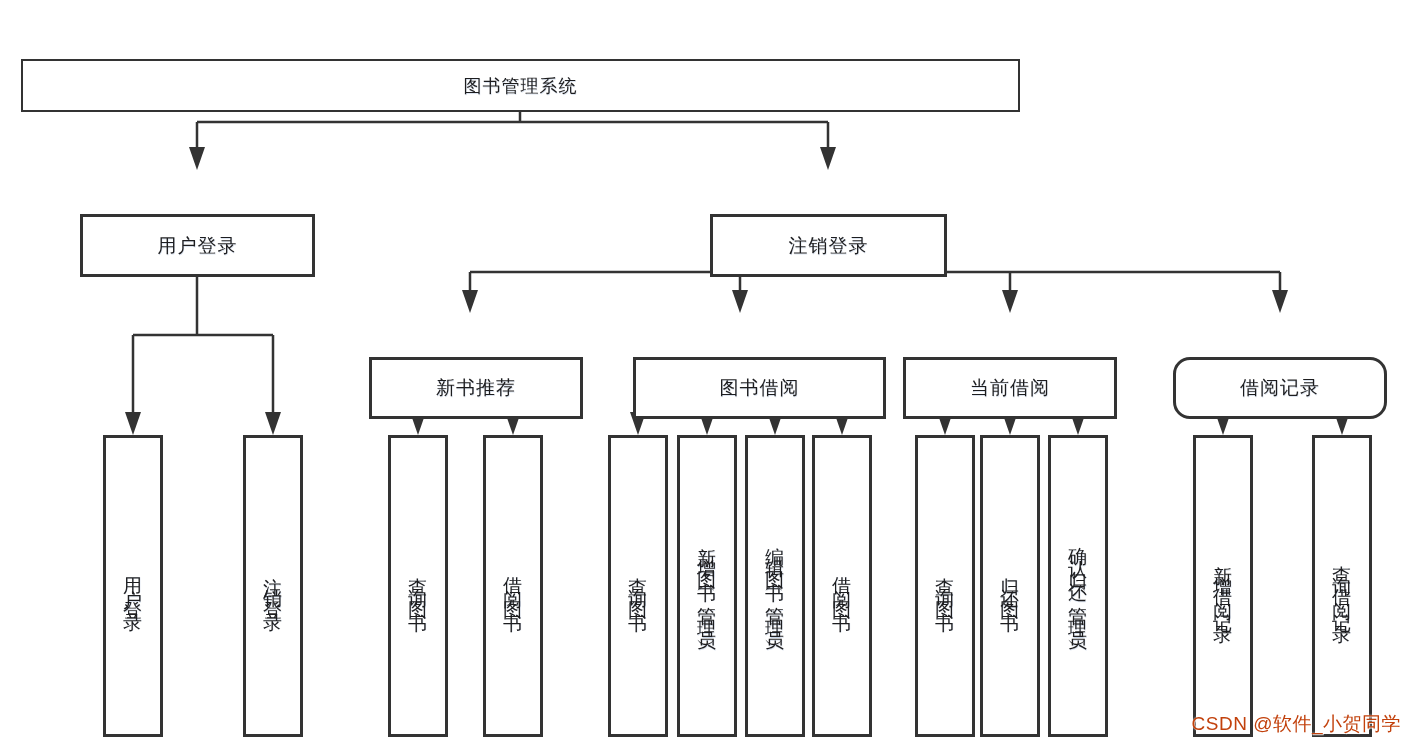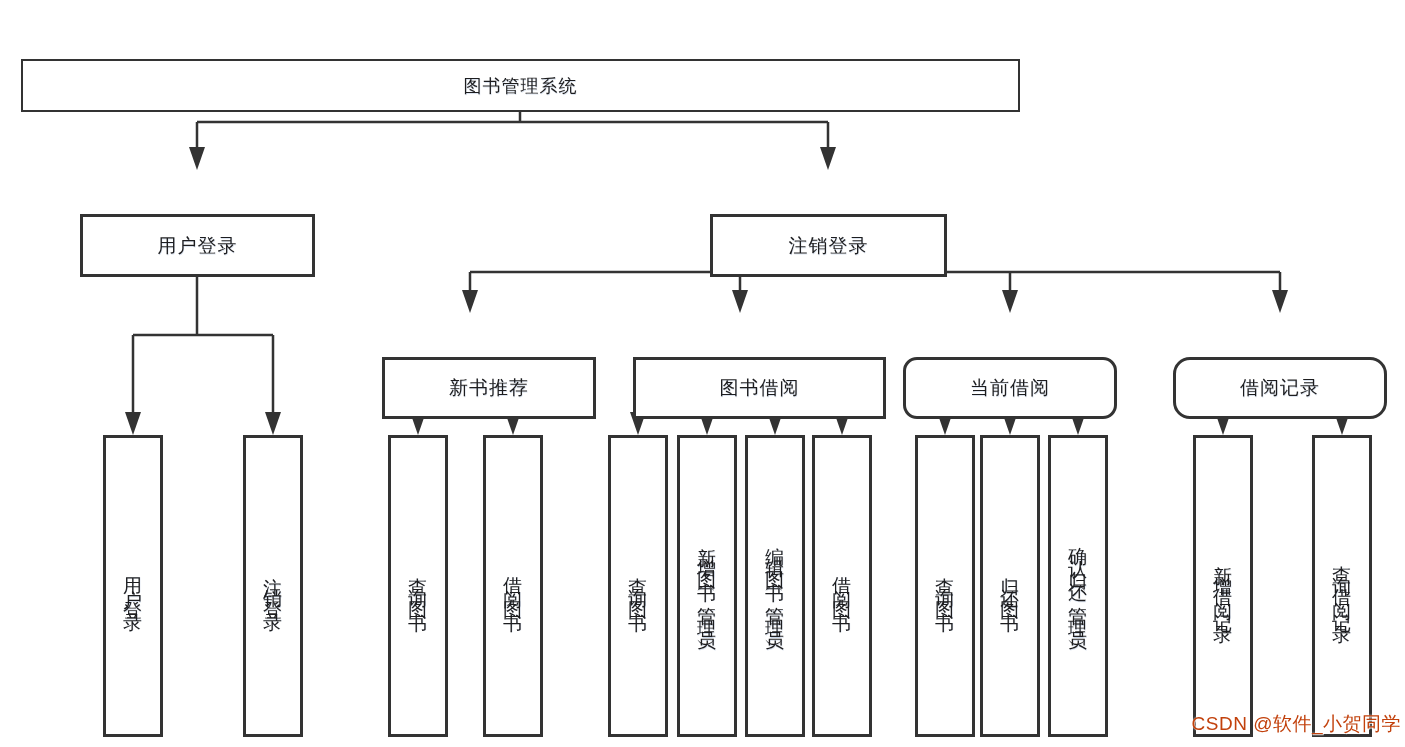--- a/index.html
+++ b/index.html
@@ -119,27 +119,27 @@
     <span>图书管理系统</span>
   </div>
 
   <div class="hbox" style="left:80px; top:170px; width:235px; height:63px;">
     <span>用户登录</span>
   </div>
   <div class="hbox" style="left:710px; top:170px; width:237px; height:63px;">
     <span>注销登录</span>
   </div>
 
-  <div class="hbox" style="left:382px; top:313px; width:214px; height:62px;">
+  <div class="hbox" style="left:369px; top:313px; width:214px; height:62px;">
     <span>新书推荐</span>
   </div>
   <div class="hbox" style="left:633px; top:313px; width:253px; height:62px;">
     <span>图书借阅</span>
   </div>
-  <div class="hbox" style="left:903px; top:313px; width:214px; height:62px;border-radius:14px;">
+  <div class="hbox" style="left:903px; top:313px; width:214px; height:62px;">
     <span>当前借阅</span>
   </div>
   <div class="hbox" style="left:1173px; top:313px; width:214px; height:62px;border-radius:17px;">
     <span>借阅记录</span>
   </div>
 
   <div class="vbox" style="left:103px;">
     <span class="vtext">用户登录</span>
   </div>
   <div class="vbox" style="left:243px;">

